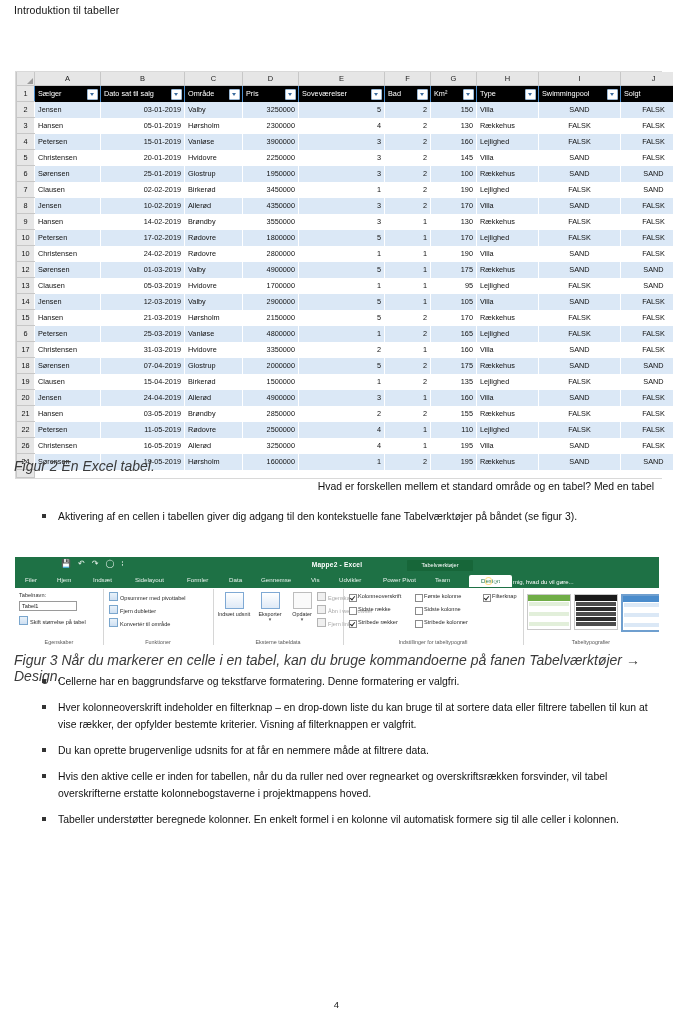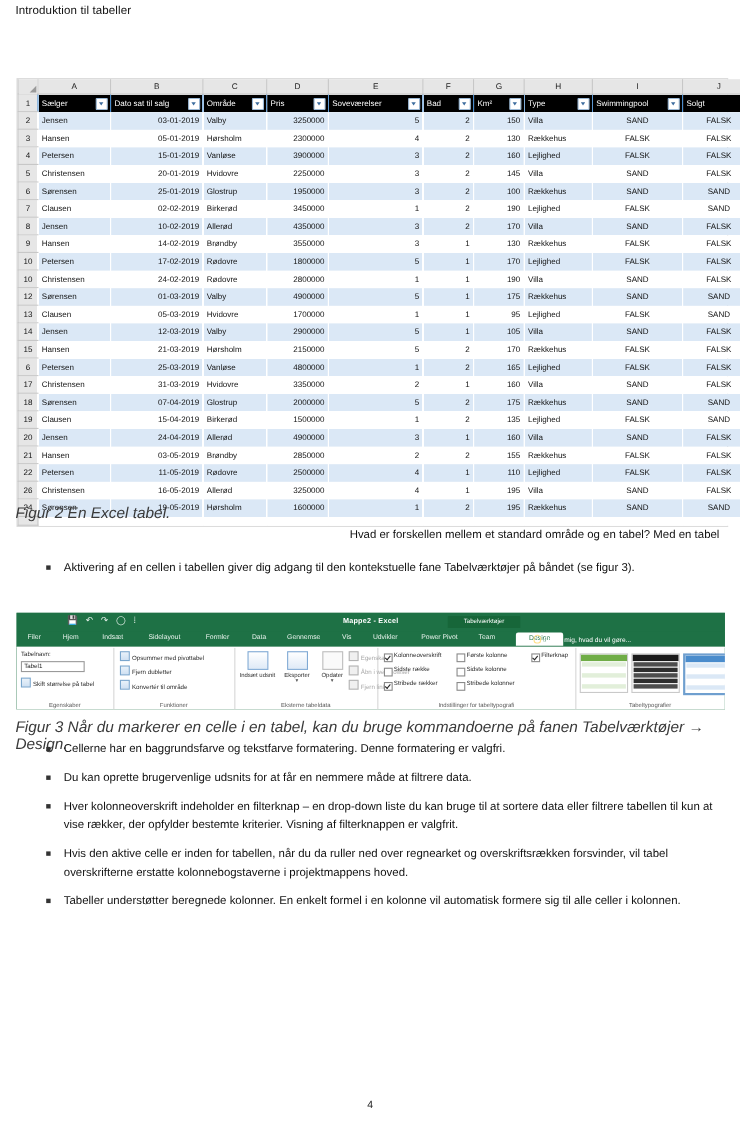--- a/index.html
+++ b/index.html
@@ -888,19 +888,19 @@
       <span class="glabel">Tabeltypografier</span>
     </div>
 
   </div>
 </div>
 
 <div class="caption cap3">Figur 3 Når du markerer en celle i en tabel, kan du bruge kommandoerne på fanen Tabelværktøjer → Design.</div>
 
 <ul class="bullets bullets-b" id="bullets-second">
     <li><span class="sq"></span><span>Cellerne har en baggrundsfarve og tekstfarve formatering. Denne formatering er valgfri.</span></li>
+    <li><span class="sq"></span><span>Hver kolonneoverskrift indeholder en filterknap – en drop-down liste du kan bruge til at sortere data eller filtrere tabellen til kun at vise rækker, der opfylder bestemte kriterier. Visning af filterknappen er valgfrit.</span></li>
     <li><span class="sq"></span><span>Du kan oprette brugervenlige udsnits for at får en nemmere måde at filtrere data.</span></li>
-    <li><span class="sq"></span><span>Hver kolonneoverskrift indeholder en filterknap – en drop-down liste du kan bruge til at sortere data eller filtrere tabellen til kun at vise rækker, der opfylder bestemte kriterier. Visning af filterknappen er valgfrit.</span></li>
     <li><span class="sq"></span><span>Hvis den aktive celle er inden for tabellen, når du da ruller ned over regnearket og overskriftsrækken forsvinder, vil tabel overskrifterne erstatte kolonnebogstaverne i projektmappens hoved.</span></li>
     <li><span class="sq"></span><span>Tabeller understøtter beregnede kolonner. En enkelt formel i en kolonne vil automatisk formere sig til alle celler i kolonnen.</span></li>
   </ul>
 
 <div class="page-num">4</div>
 
 </body></html>

